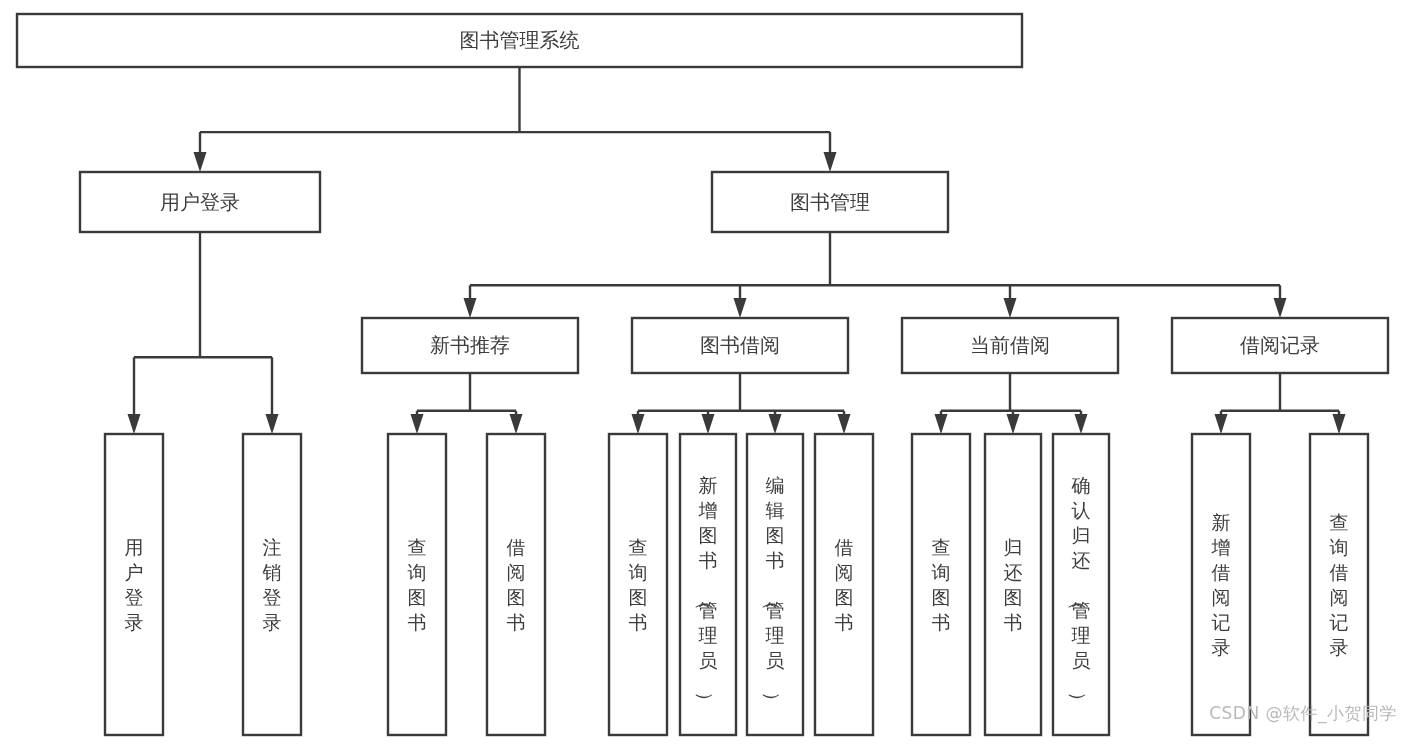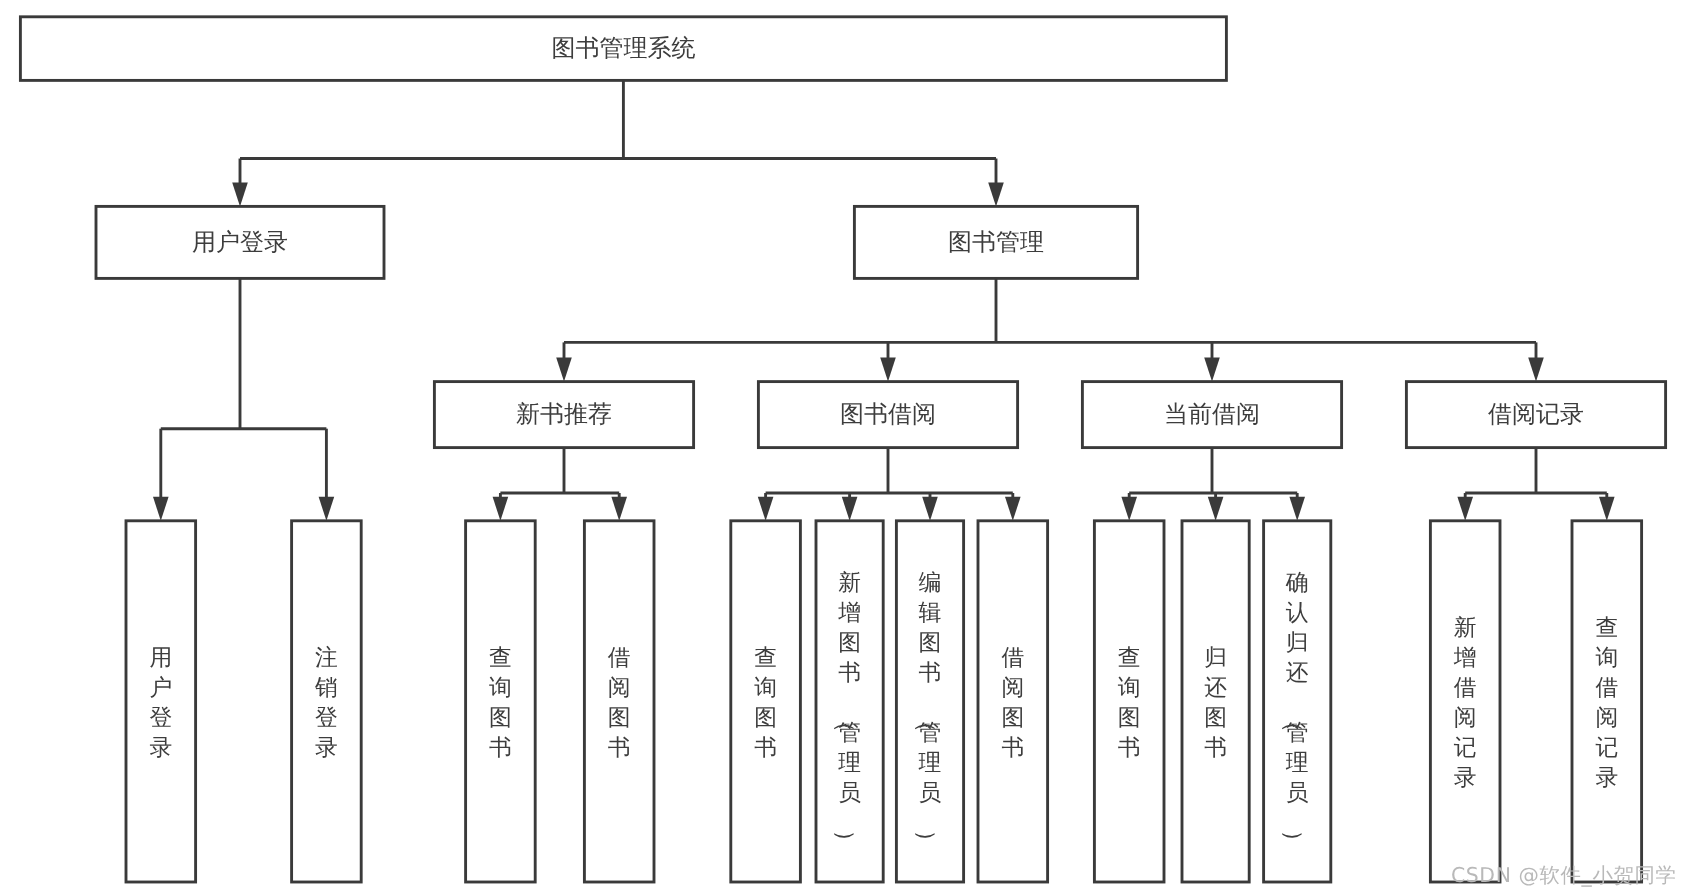--- a/index.html
+++ b/index.html
@@ -49,21 +49,21 @@
   }
   .node-label-v {
     font-family: "DejaVu Sans", "Liberation Sans", sans-serif;
     font-size: 19px;
     fill: #3d3d3d;
     text-anchor: middle;
   }
   .watermark-text {
     position: absolute;
     right: 8px;
-    bottom: 6px;
+    bottom: 22px;
     font-family: "DejaVu Sans", "Liberation Sans", sans-serif;
     font-size: 17px;
     color: #b9b9b9;
     letter-spacing: 0.5px;
     white-space: nowrap;
     pointer-events: none;
   }
 </style>
 </head>
 <body>

